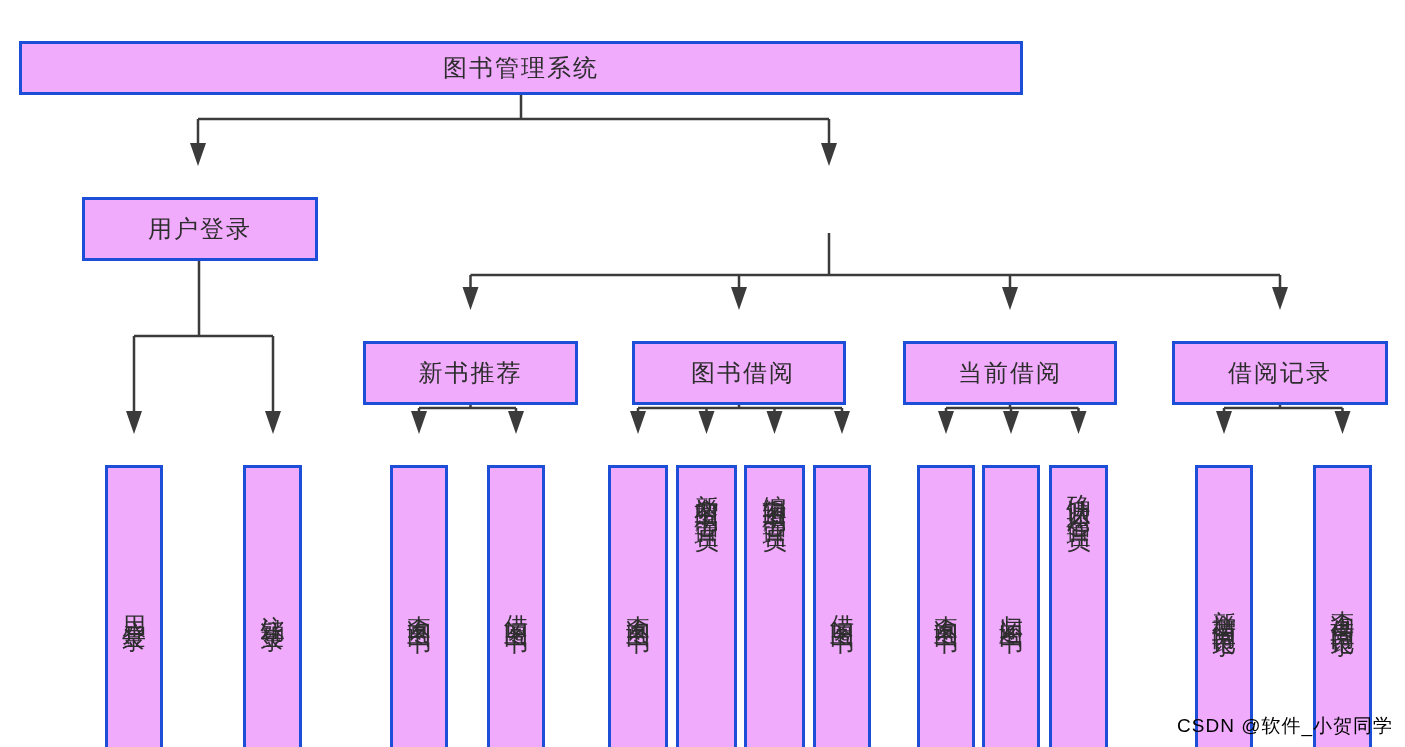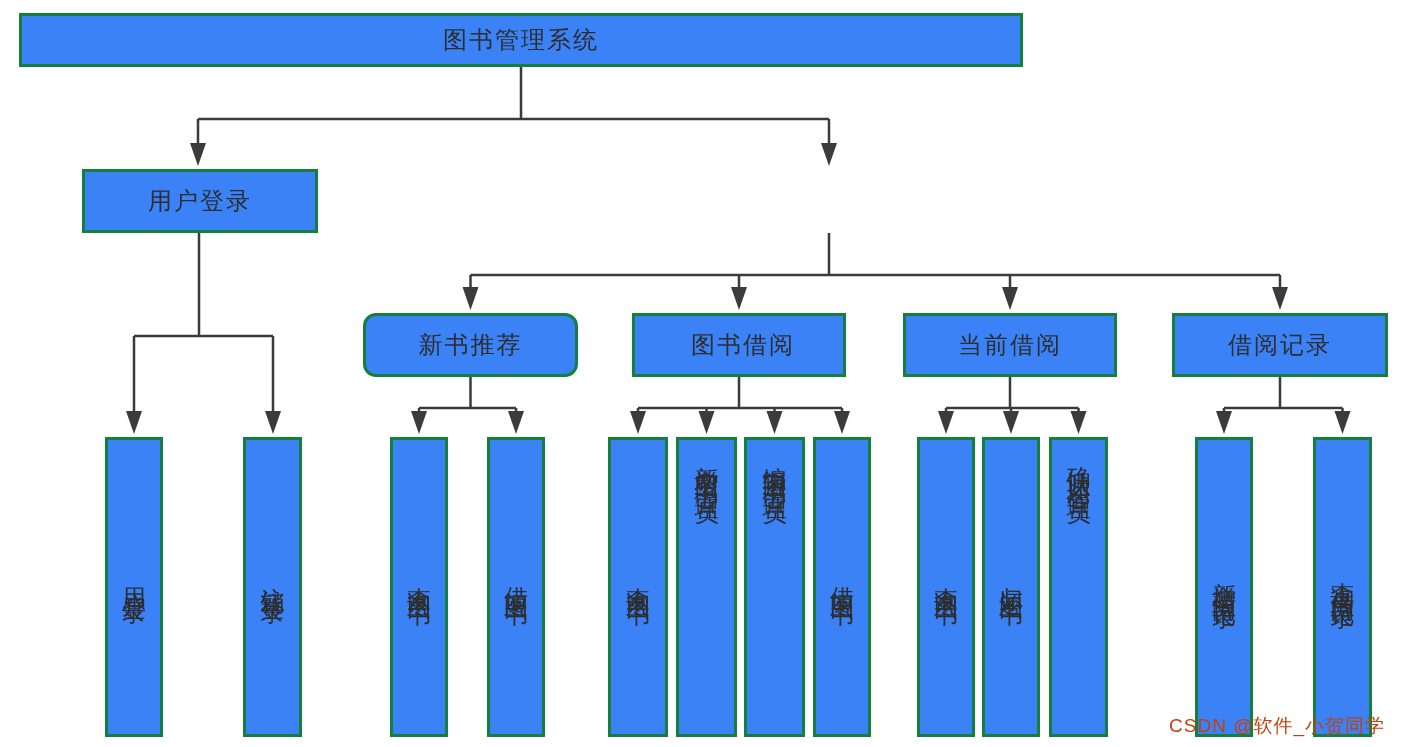--- a/index.html
+++ b/index.html
@@ -2,35 +2,35 @@
 <html><head>
 <meta charset="utf-8">
 <style>
   html,body{margin:0;padding:0;background:#ffffff;}
   .canvas{
     position:relative;width:1405px;height:747px;background:#ffffff;
     font-family:"Liberation Sans",sans-serif;overflow:hidden;
   }
   .wires{position:absolute;left:0;top:0;width:1405px;height:747px;}
   .node{
-    position:absolute;box-sizing:border-box;background:#3b82f6;
-    border:3px solid #15803d;color:#2d2d2d;
-    display:flex;align-items:center;justify-content:center;
+    position:absolute;box-sizing:border-box;background:#f0abfc;
+    border:3px solid #1d4ed8;color:#2d2d2d;
+    display:flex;align-items:center;justify-content:center;margin-top:28px;
   }
   .node.h{font-size:24px;letter-spacing:2px;white-space:nowrap;}
   .node.v{font-size:24px;}
   .node.v .vtext{
     writing-mode:vertical-rl;text-orientation:mixed;
     letter-spacing:5px;line-height:1;white-space:nowrap;
   }
   .node.v.vc{padding-bottom:18px;}        
   .node.v.top{align-items:flex-start;padding-top:7px;}
   .watermark{
-    position:absolute;right:20px;bottom:8px;
-    font-size:19px;color:#c2410c;letter-spacing:1px;white-space:nowrap;
+    position:absolute;right:12px;bottom:8px;
+    font-size:19px;color:#000000;letter-spacing:1px;white-space:nowrap;
   }
 </style>
 </head>
 <body>
 
 <div class="canvas">
 
   <svg class="wires" viewBox="0 0 1405 747" xmlns="http://www.w3.org/2000/svg">
     <g stroke="#3b3b3b" stroke-width="2.5" fill="none">
 
@@ -68,21 +68,21 @@
       <polygon points="1070.5,411 1086.5,411 1078.5,434"></polygon>
       <polygon points="1216,411 1232,411 1224,434"></polygon>
       <polygon points="1334.5,411 1350.5,411 1342.5,434"></polygon>
     </g>
   </svg>
 
   <div class="node h" style="left:19px;top:13px;width:1004px;height:54px;">图书管理系统</div>
 
   <div class="node h" style="left:82px;top:169px;width:236px;height:64px;">用户登录</div>
 
-  <div class="node h" style="left:363px;top:313px;width:215px;height:64px;border-radius:13px;">新书推荐</div>
+  <div class="node h" style="left:363px;top:313px;width:215px;height:64px;">新书推荐</div>
   <div class="node h" style="left:632px;top:313px;width:214px;height:64px;padding-left:8px;">图书借阅</div>
   <div class="node h" style="left:903px;top:313px;width:214px;height:64px;">当前借阅</div>
   <div class="node h" style="left:1172px;top:313px;width:216px;height:64px;text-align:center;">借阅记录</div>
 
   <div class="node v vc" style="left:105px;top:437px;width:58px;height:300px;">
     <span class="vtext">用户登录</span>
   </div>
   <div class="node v vc" style="left:243px;top:437px;width:59px;height:300px;">
     <span class="vtext">注销登录</span>
   </div>

